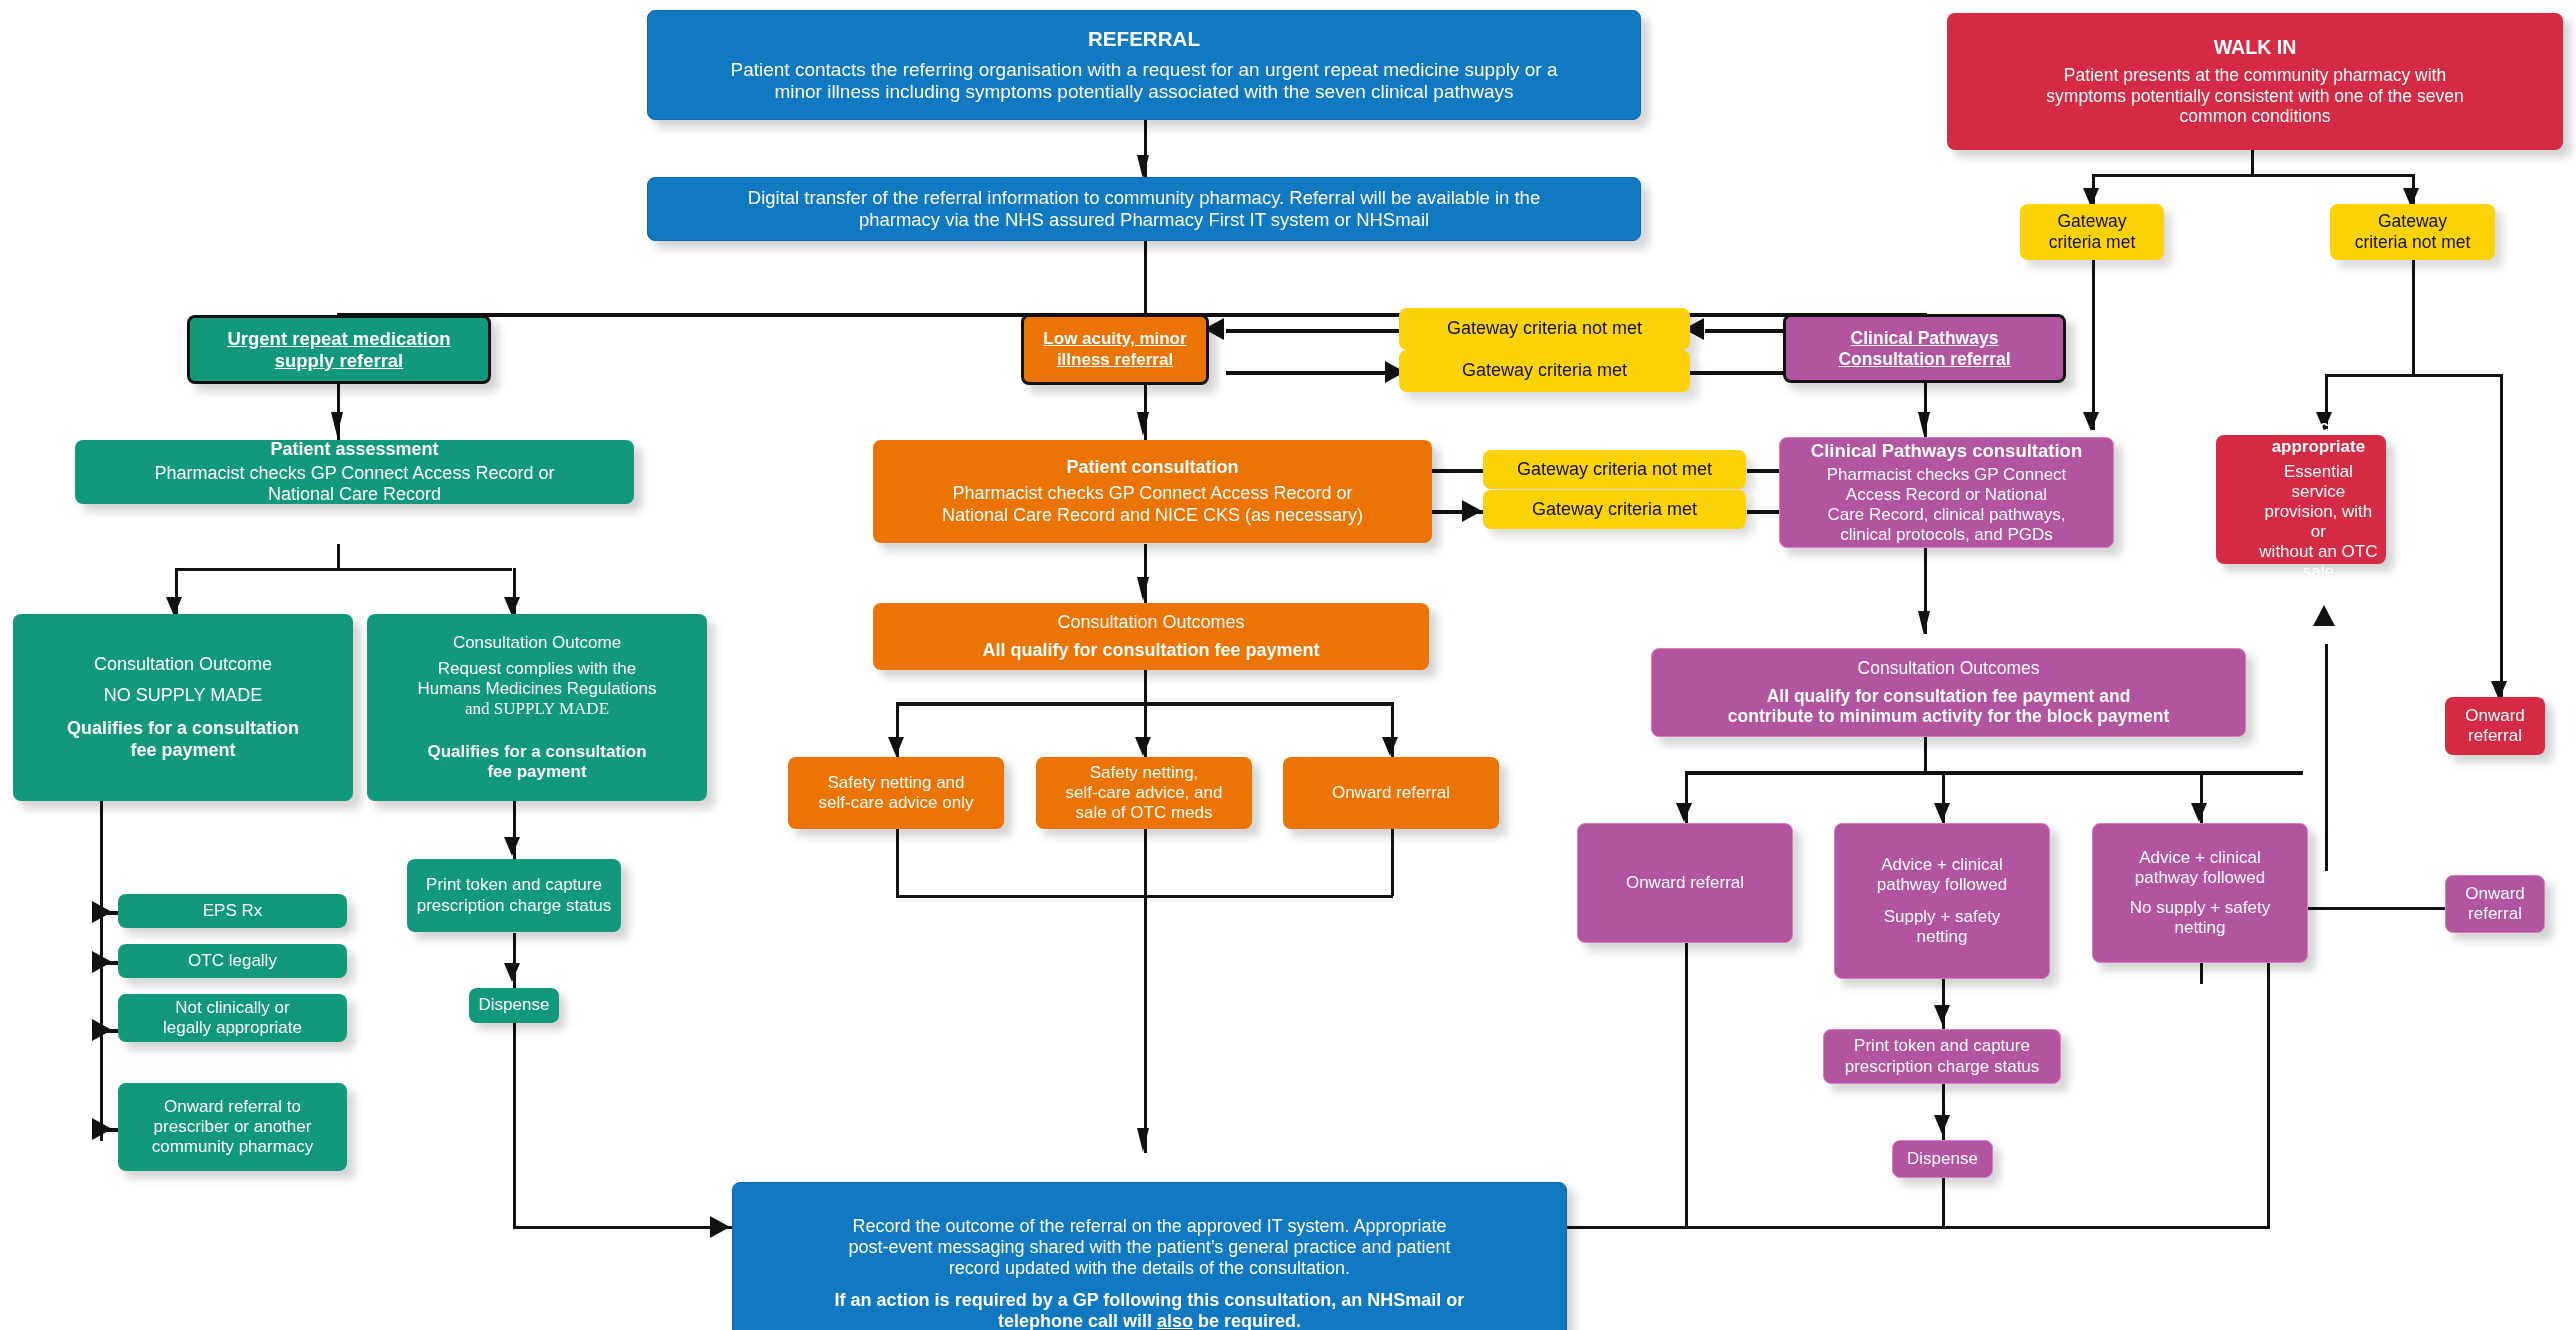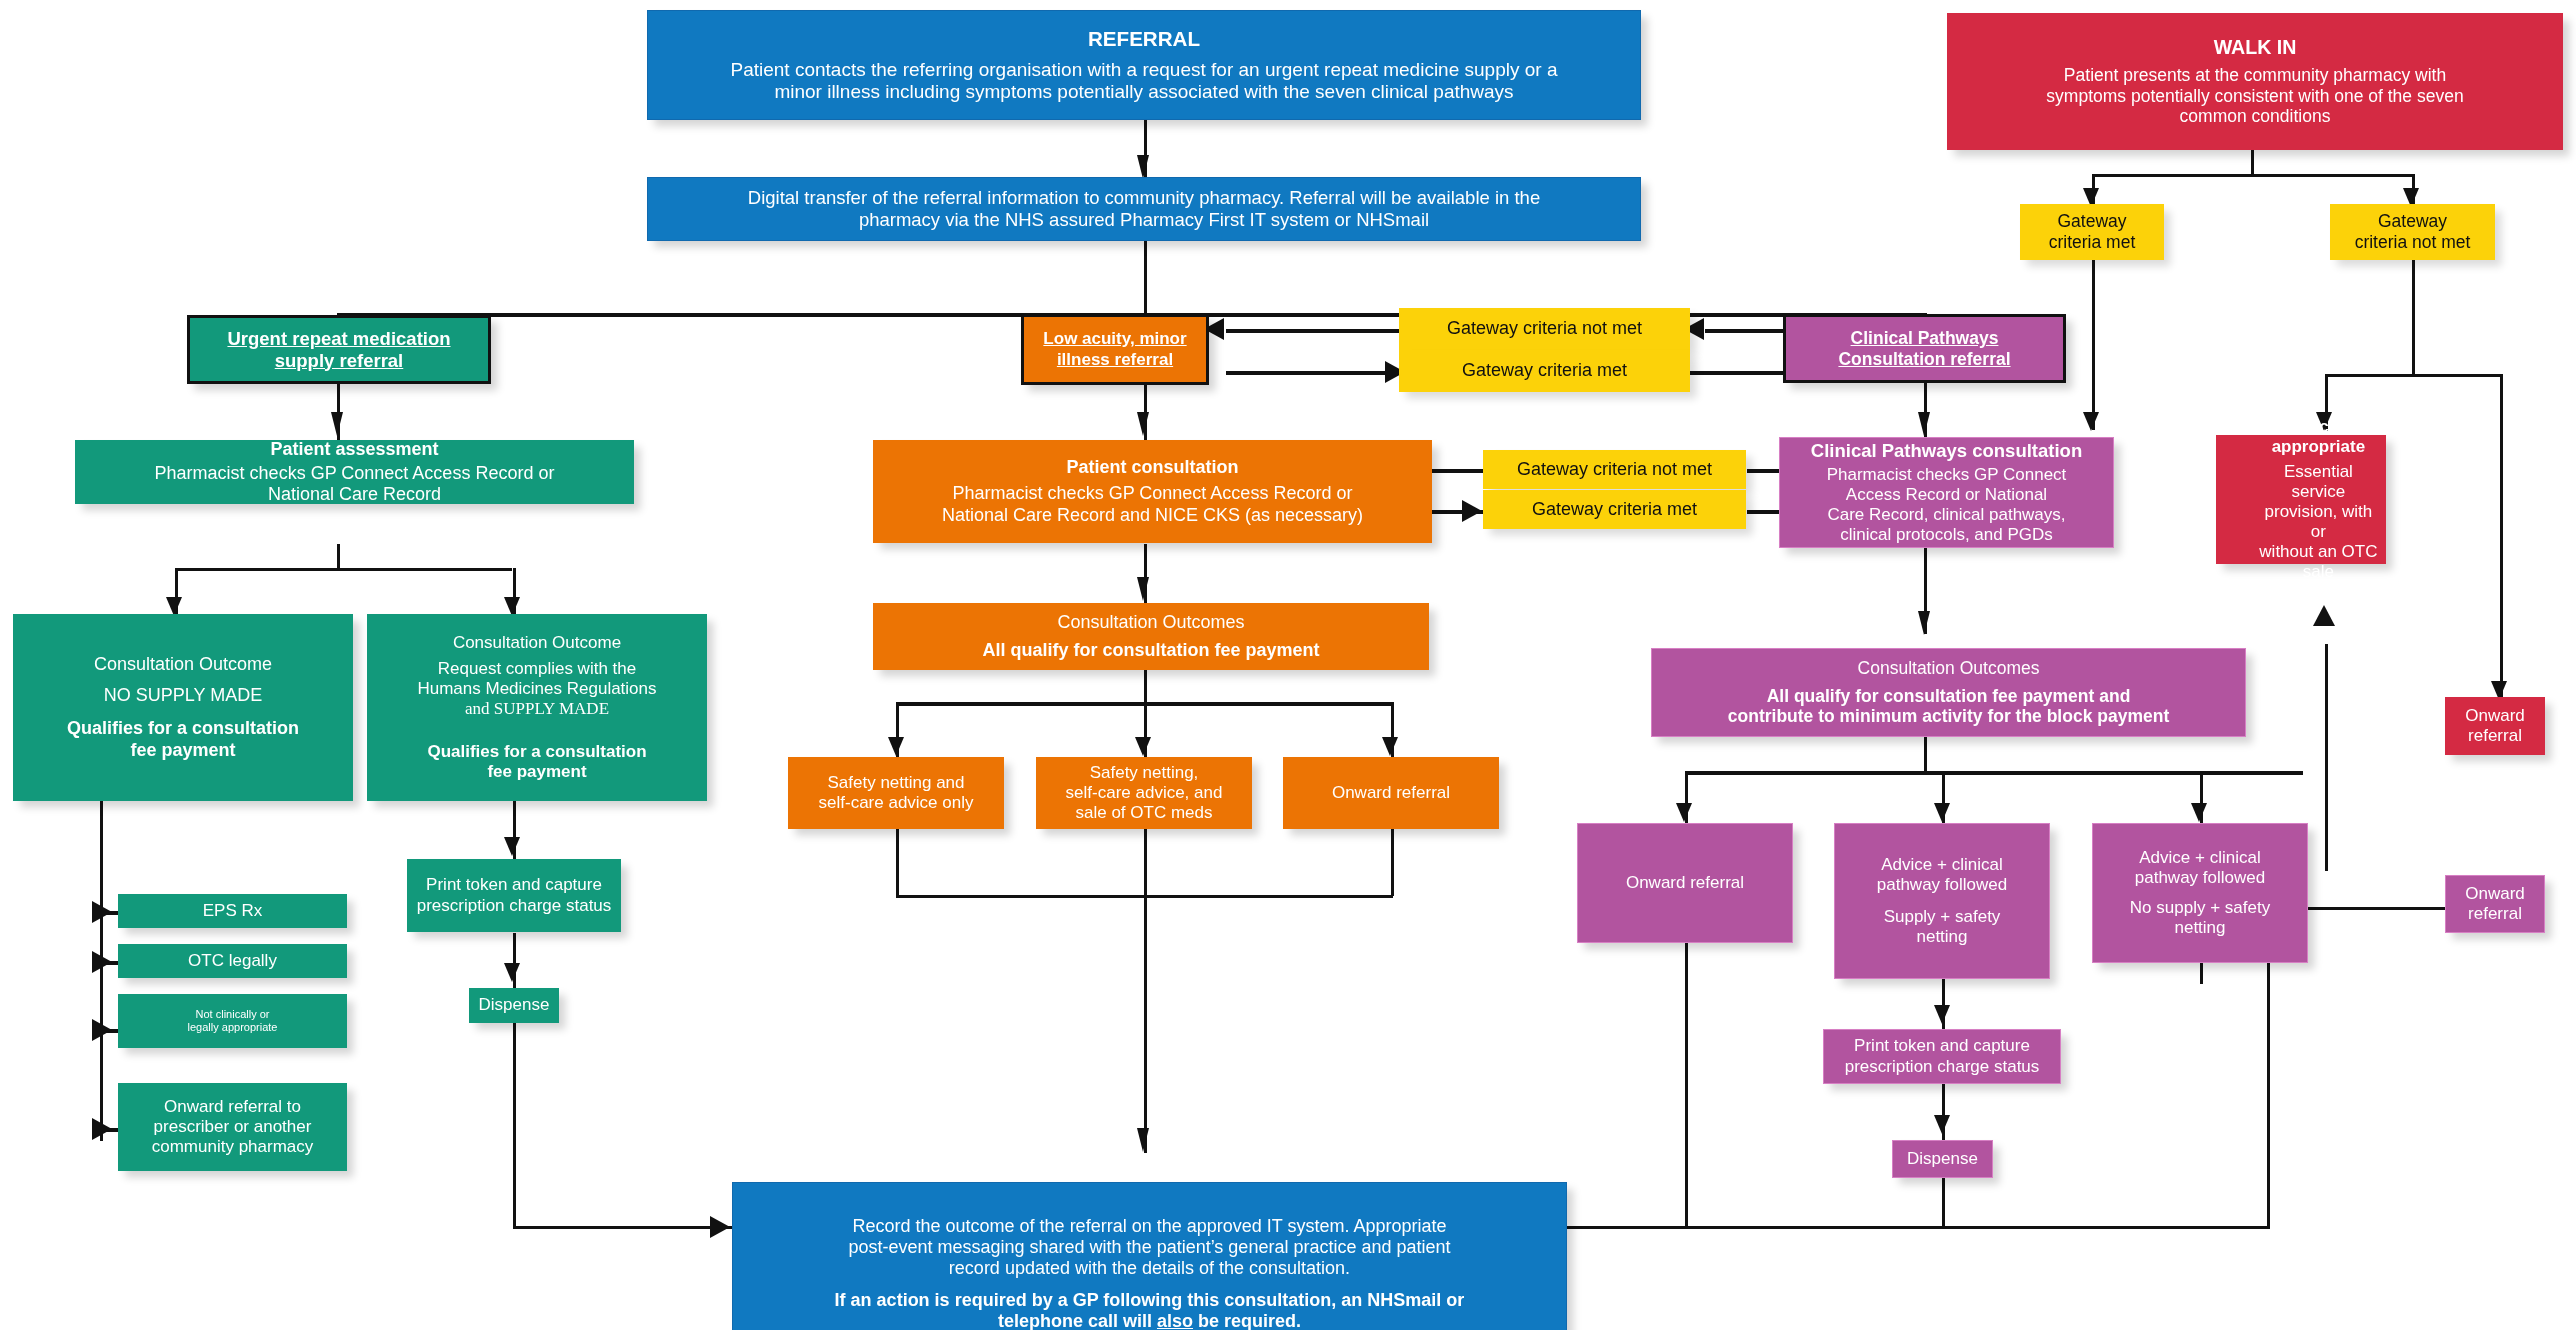--- a/index.html
+++ b/index.html
@@ -18,20 +18,21 @@
     display:flex;
     flex-direction:column;
     align-items:flex-start;
     justify-content:center;
     text-align:center;
     color:#ffffff;
     line-height:1.18;
     padding:4.1px 5.2px;
     box-shadow:7.2px 7.2px 8.2px rgba(0,0,0,0.17);
     z-index:5;
+    border-radius:8px;
   }
   .node .ln{display:block;width:100%;}
   .blue{background:#1079c1;border:1.5px solid #1069ae;}
   .green{background:#12997b;}
   .green.framed{border:3.1px solid #111111;}
   .orange{background:#ec7404;}
   .orange.framed{border:3.1px solid #111111;}
   .purple{background:#b2549f;border:1px solid #d77fc4;}
   .purple.framed{border:3.1px solid #111111;}
   .red{background:#d42a43;}
@@ -328,21 +329,21 @@
   </div>
 
   <div class="node green" style="left:118px;top:894px;width:229px;height:34px;font-size:17px;">
     <span class="ln">EPS Rx</span>
   </div>
 
   <div class="node green" style="left:118px;top:944px;width:229px;height:34px;font-size:17px;">
     <span class="ln">OTC legally</span>
   </div>
 
-  <div class="node green" style="left:118px;top:994px;width:229px;height:54px;font-size:11px;">
+  <div class="node green" style="left:118px;top:994px;width:229px;height:48px;font-size:17px;">
     <span class="ln">Not clinically or</span>
     <span class="ln">legally appropriate</span>
   </div>
 
   <div class="node green" style="left:118px;top:1083px;width:229px;height:88px;font-size:17px;">
     <span class="ln">Onward referral to</span>
     <span class="ln">prescriber or another</span>
     <span class="ln">community pharmacy</span>
   </div>
 

